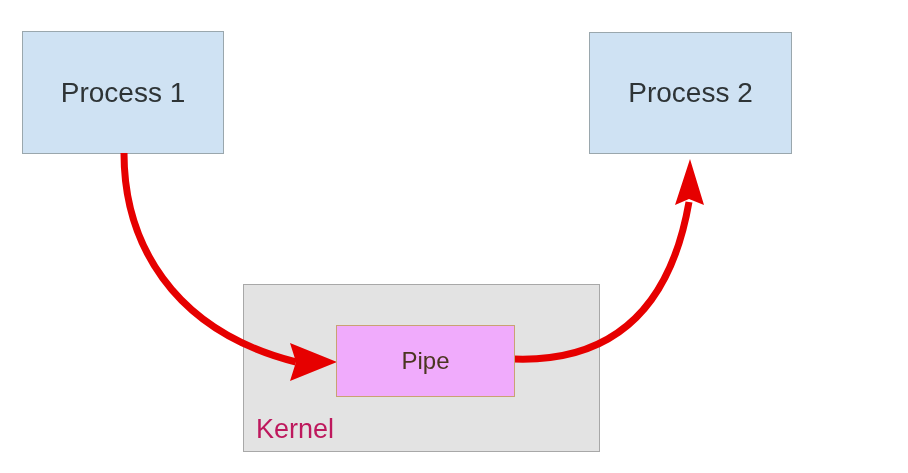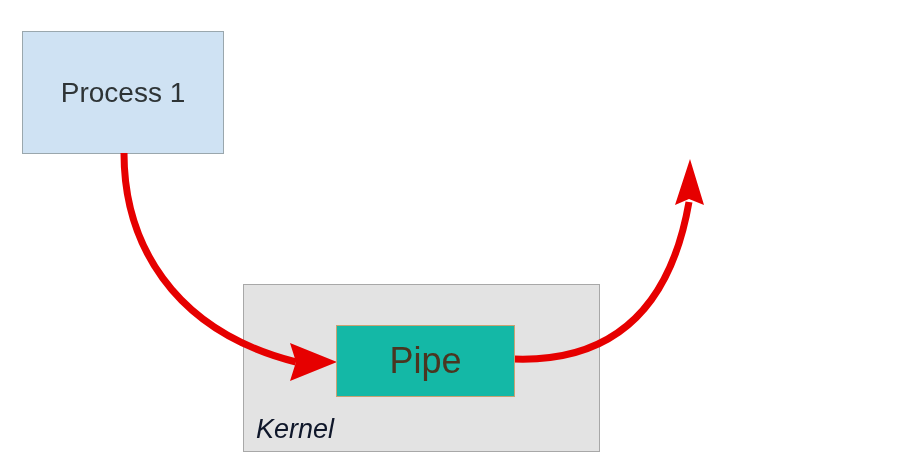--- a/index.html
+++ b/index.html
@@ -48,35 +48,34 @@
     height: 168px;
     background: #e3e3e3;
     border: 1px solid #a8a8a8;
     display: block;
   }
   #kernel-label {
     position: absolute;
     left: 12px;
     bottom: 8px;
     font-size: 27px;
-    color: #0f172a;
+    color: #be185d;
     font-family: "Liberation Sans", sans-serif;
     line-height: 1;
-    font-style: italic;
   }
 
   
   #pipe-box {
     left: 336px;
     top: 325px;
     width: 179px;
     height: 72px;
-    background: #14b8a6;
+    background: #f0abfc;
     border: 1px solid #c9a273;
-    font-size: 36px;
+    font-size: 24px;
     color: #4a3520;
     z-index: 3;
   }
 
   
   #watermark {
     position: absolute;
     left: 639px;
     top: 131px;
     font-size: 33px;
@@ -102,20 +101,23 @@
 </style>
 </head>
 <body>
 
 <div id="canvas">
 
   <div class="node" id="process1-box">
     <span class="node-label">Process 1</span>
   </div>
 
+  <div class="node" id="process2-box">
+    <span class="node-label">Process 2</span>
+  </div>
 
   <div class="node" id="kernel-box">
     <span id="kernel-label">Kernel</span>
   </div>
 
   <div class="node" id="pipe-box">
     <span class="node-label">Pipe</span>
   </div>
 
 

